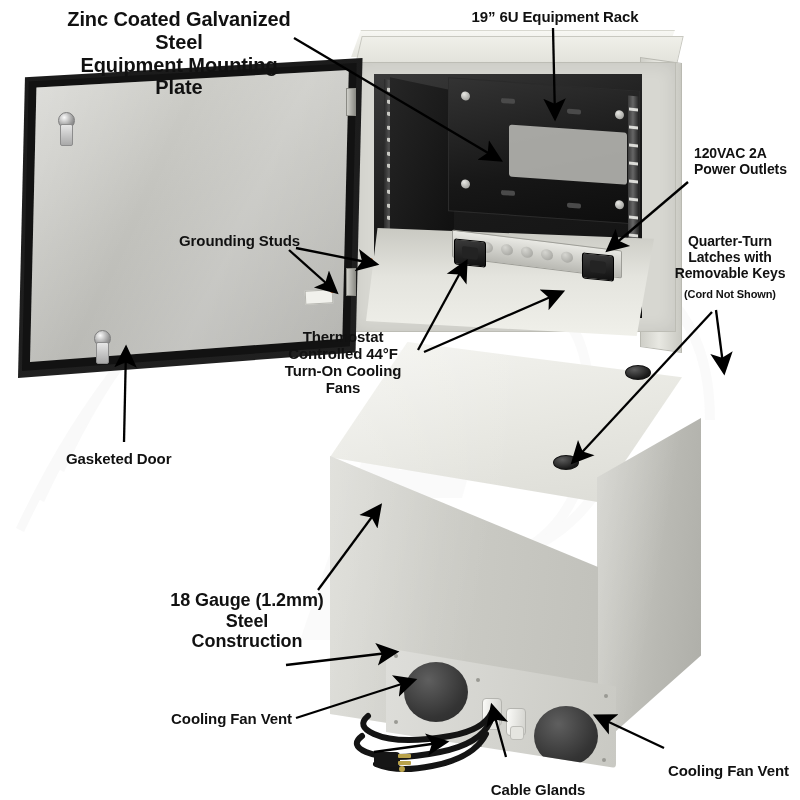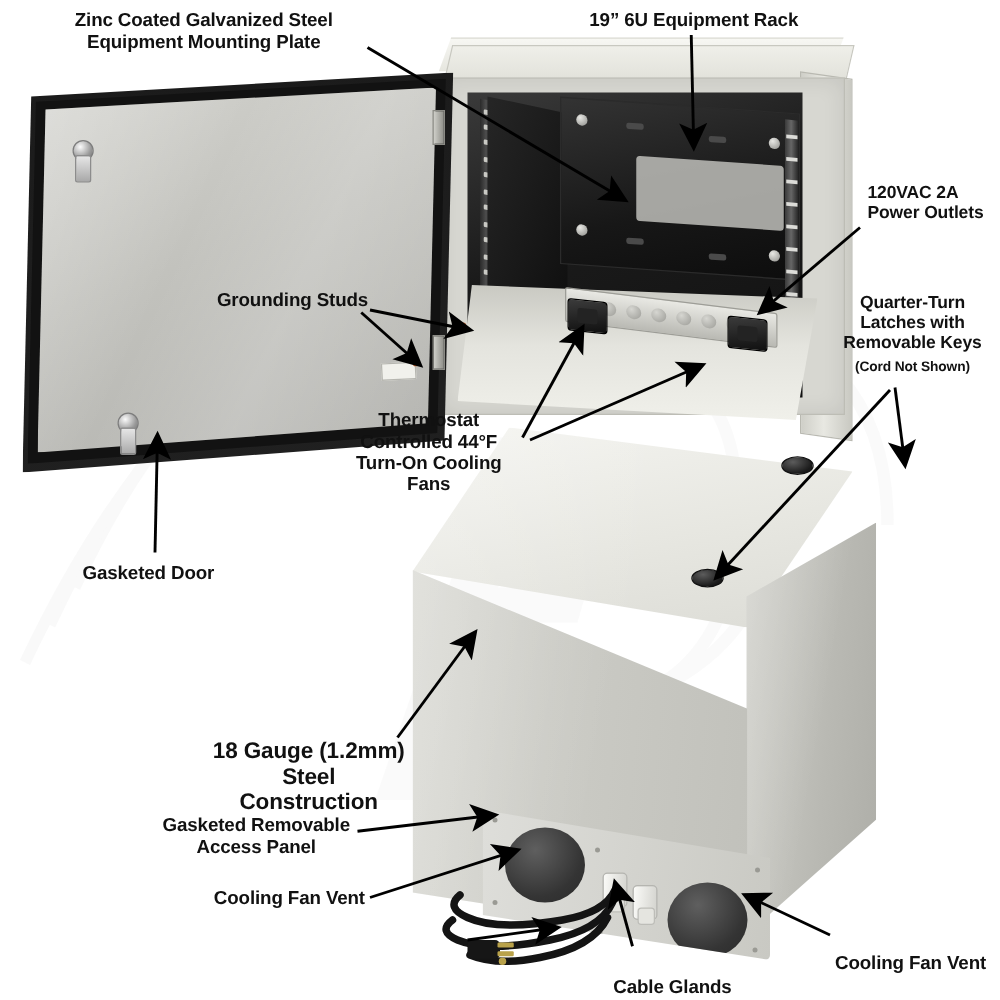--- a/index.html
+++ b/index.html
@@ -312,47 +312,45 @@
       <path d="M296,718 L414,680"></path>
 
       <path d="M374,752 L446,742"></path>
 
       <path d="M506,757 L492,706"></path>
 
       <path d="M664,748 L596,716"></path>
     </g>
   </svg>
 
-  <div class="lbl c" style="left:48px;top:8px;width:230px;font-size:15px;">Zinc Coated Galvanized Steel
+  <div class="lbl c" style="left:64px;top:8px;width:230px;font-size:20px;">Zinc Coated Galvanized Steel
 Equipment Mounting Plate</div>
 
   <div class="lbl c" style="left:445px;top:8px;width:220px;font-size:15px;">19” 6U Equipment Rack</div>
 
   <div class="lbl l" style="left:694px;top:146px;width:106px;font-size:14px;">120VAC 2A
 Power Outlets</div>
 
   <div class="lbl c" style="left:660px;top:234px;width:140px;font-size:14px;">Quarter-Turn
 Latches with
 Removable Keys</div>
   <div class="lbl c sub" style="left:660px;top:288px;width:140px;">(Cord Not Shown)</div>
 
-  <div class="lbl c" style="left:168px;top:232px;width:132px;font-size:15px;">Grounding Studs</div>
+  <div class="lbl c" style="left:168px;top:232px;width:132px;font-size:15px;text-align:right;">Grounding Studs</div>
 
   <div class="lbl c" style="left:268px;top:328px;width:150px;font-size:15px;">Thermostat
 Controlled 44°F
 Turn-On Cooling
 Fans</div>
 
   <div class="lbl l" style="left:66px;top:450px;width:170px;font-size:15px;">Gasketed Door</div>
 
   <div class="lbl c" style="left:168px;top:590px;width:158px;font-size:18px;">18 Gauge (1.2mm)
 Steel Construction</div>
 
-  <div class="lbl c" style="left:120px;top:652px;width:170px;font-size:15px;">Gasketed Removable
-Access Panel</div>
 
   <div class="lbl r" style="left:136px;top:710px;width:156px;font-size:15px;">Cooling Fan Vent</div>
 
 
   <div class="lbl c" style="left:478px;top:762px;width:120px;font-size:15px;margin-top:19px;">Cable Glands</div>
 
   <div class="lbl l" style="left:668px;top:762px;width:132px;font-size:15px;">Cooling Fan Vent</div>
 
 </div>
 

